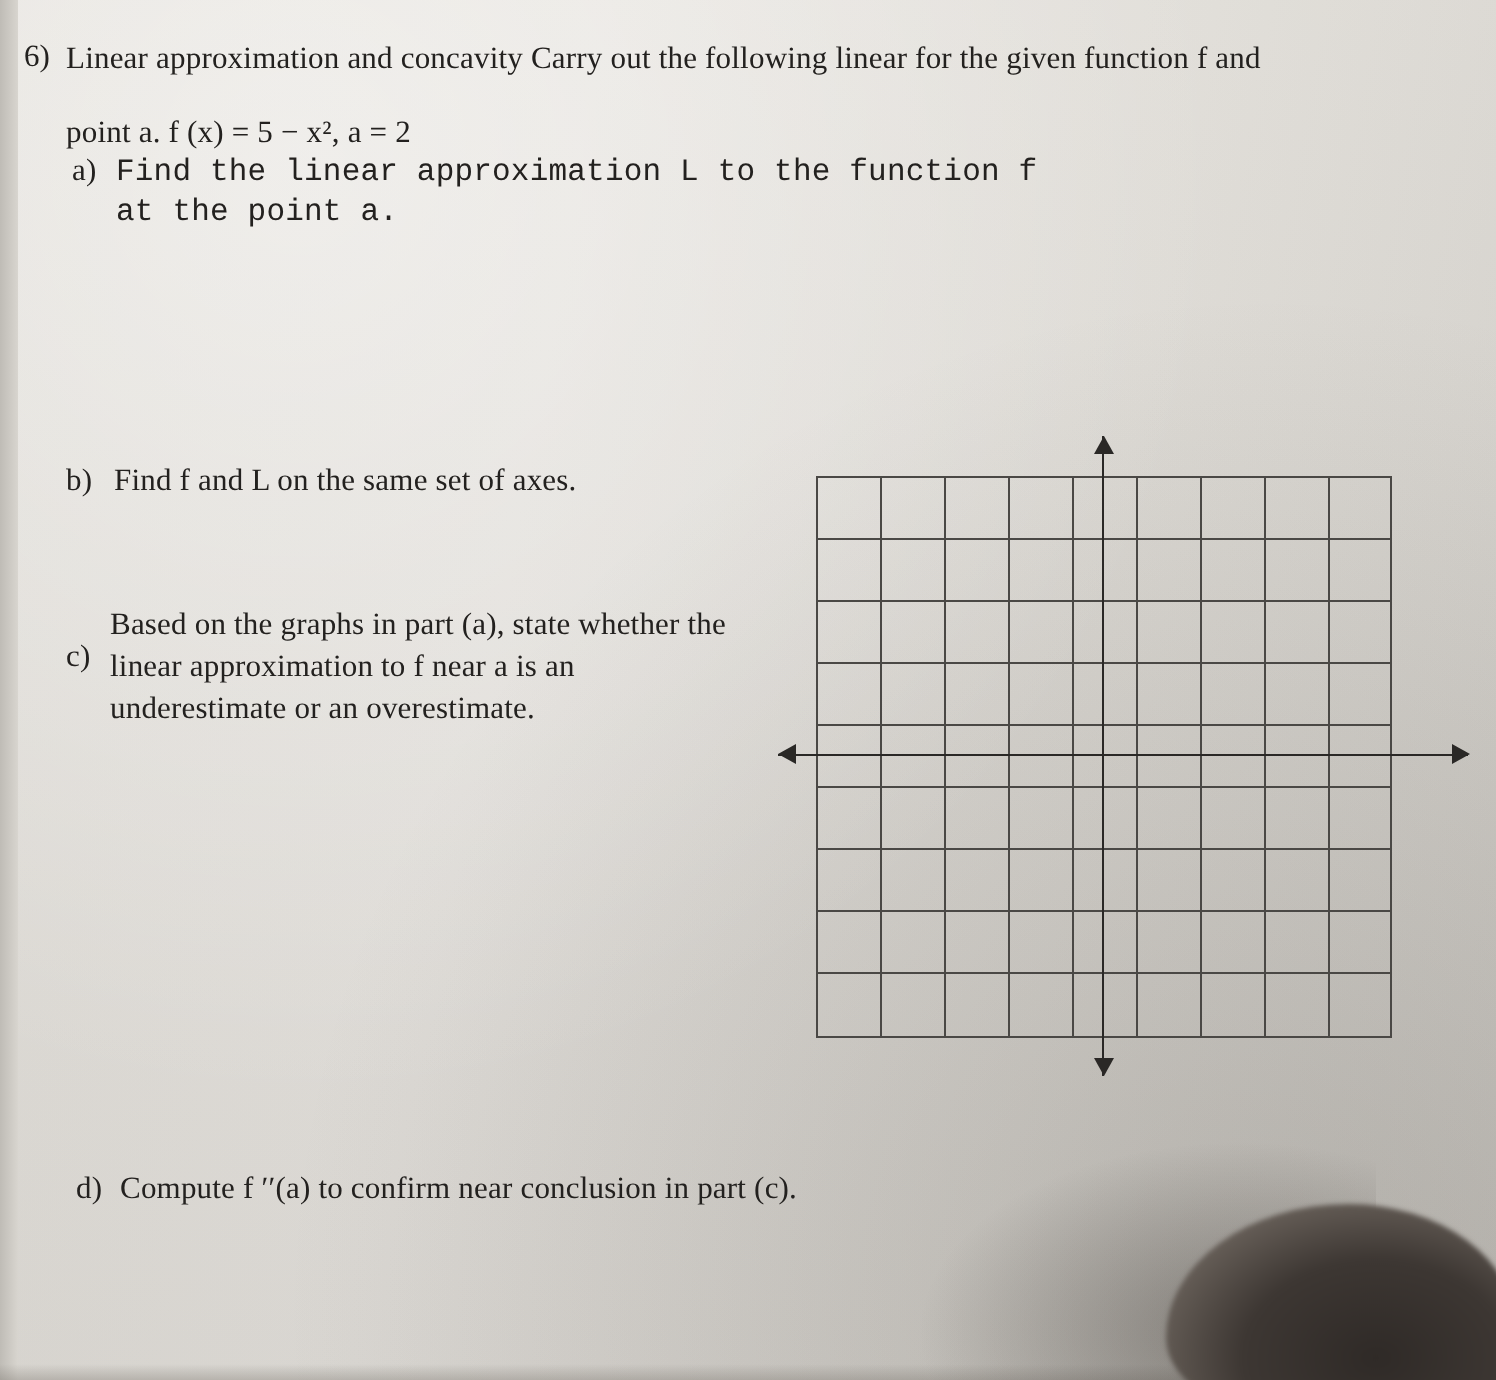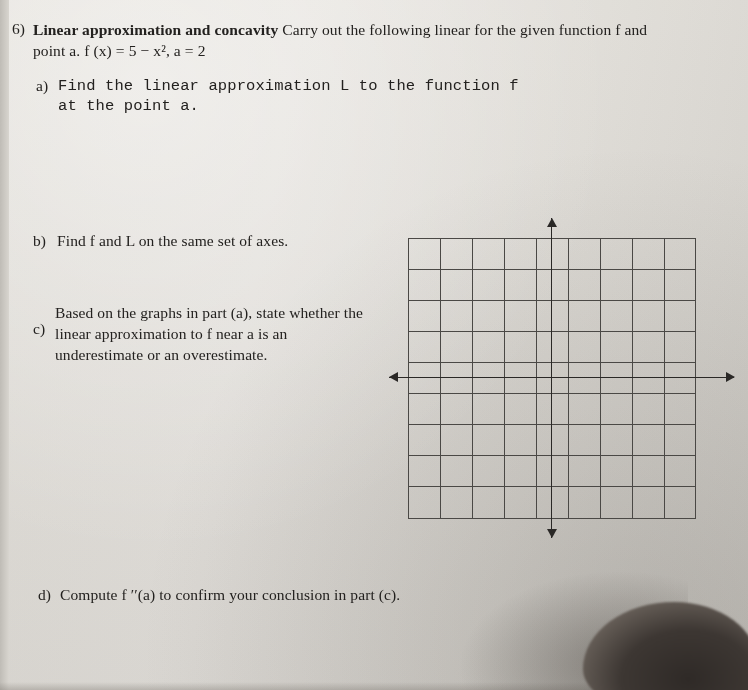--- a/index.html
+++ b/index.html
@@ -44,29 +44,29 @@
   }
 
   .txt {
     position: absolute;
     color: #23211f;
     font-size: 15.5px;
     line-height: 20px;
     letter-spacing: 0.1px;
   }
   .num { position: absolute; color: #23211f; font-size: 15.5px; }
-  b.bold { font-weight: bold; }
+  b.bold { font-weight: normal; }
 
   
   #q6-number { left: 12px; top: 20px; }
   #q6-stem {
     left: 33px; top: 20px;
     width: 660px;
   }
-  #q6-stem .line2 { display: block; margin-top: 1px; }
+  #q6-stem .line2 { display: block; margin-top: 17px; }
 
   #part-a-label { left: 36px; top: 76px; }
   #part-a-text { left: 58px; top: 76px; width: 470px; font-family: Liberation Mono, monospace; }
 
   #part-b-label { left: 33px; top: 231px; }
   #part-b-text { left: 57px; top: 231px; width: 330px; }
 
   #part-c-label { left: 33px; top: 319px; }
   #part-c-text { left: 55px; top: 302px; width: 320px; line-height: 21px; }
 
@@ -171,21 +171,21 @@
   <div class="txt" id="part-a-label">a)</div>
   <div class="txt" id="part-a-text">Find the linear approximation L to the function f at the point a.</div>
 
   <div class="txt" id="part-b-label">b)</div>
   <div class="txt" id="part-b-text">Find f and L on the same set of axes.</div>
 
   <div class="txt" id="part-c-label">c)</div>
   <div class="txt" id="part-c-text">Based on the graphs in part (a), state whether the linear approximation to f near a is an underestimate or an overestimate.</div>
 
   <div class="txt" id="part-d-label">d)</div>
-  <div class="txt" id="part-d-text">Compute f ′′(a) to confirm your conclusion in part (c).</div>
+  <div class="txt" id="part-d-text">Compute f ′′(a) to confirm near conclusion in part (c).</div>
 
   <div id="graph">
     <div id="grid-box">
       <div class="gl v" style="left:0px"></div>
       <div class="gl v" style="left:32px"></div>
       <div class="gl v" style="left:64px"></div>
       <div class="gl v" style="left:96px"></div>
       <div class="gl v" style="left:128px"></div>
       <div class="gl v" style="left:160px"></div>
       <div class="gl v" style="left:192px"></div>

